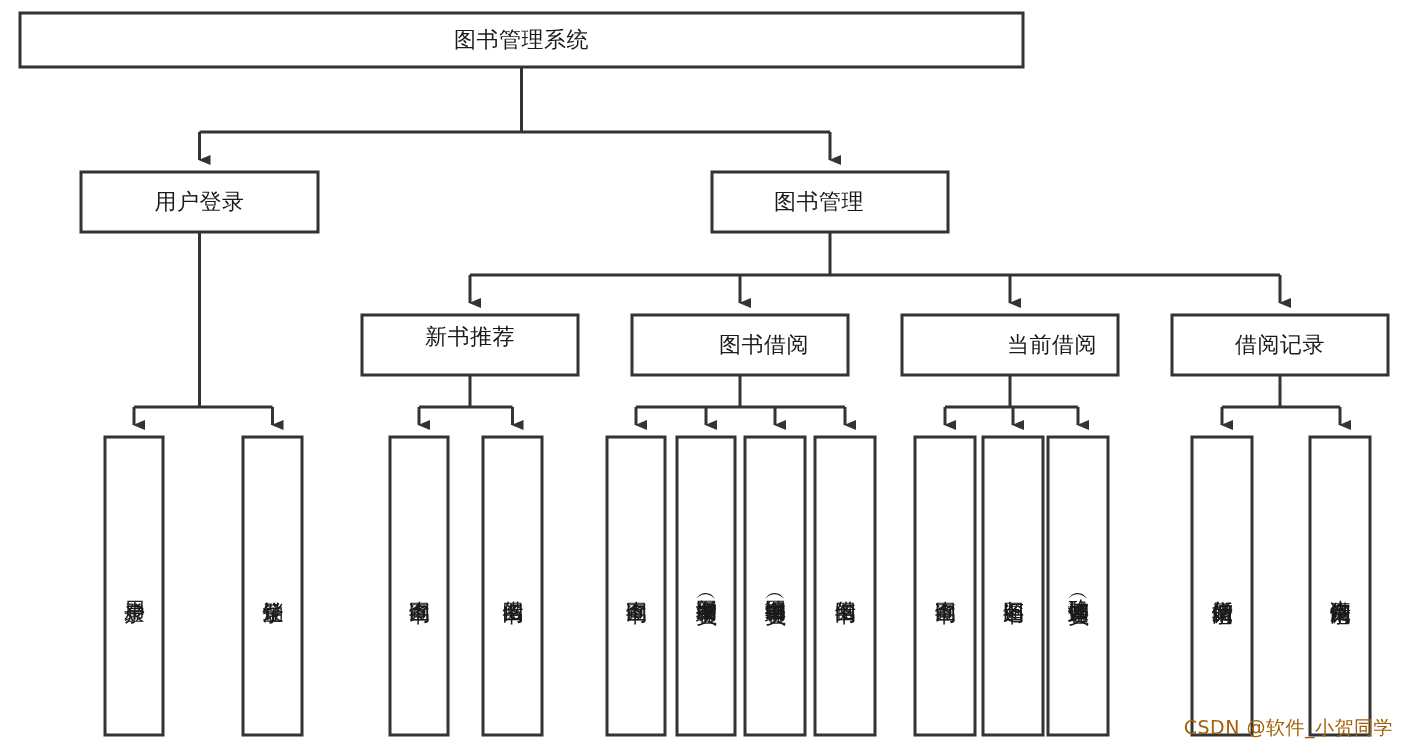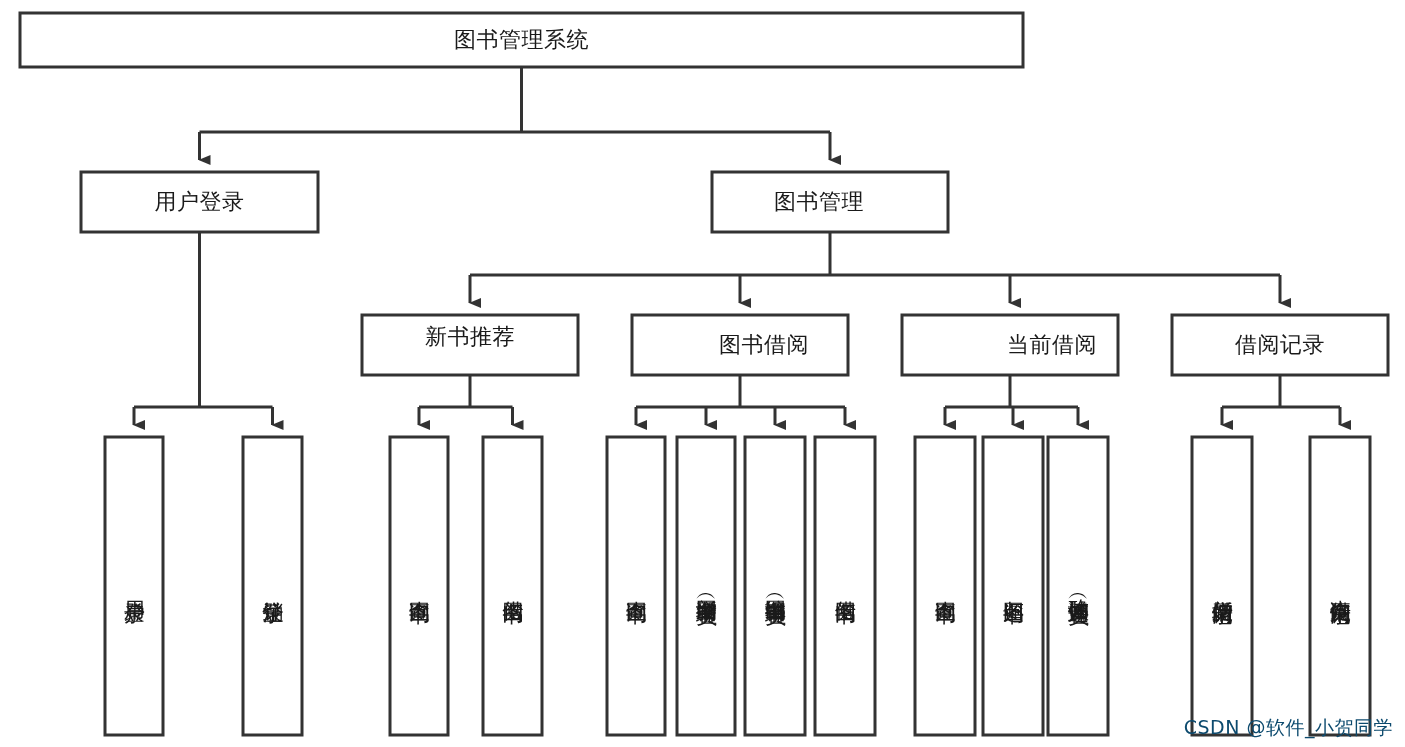--- a/index.html
+++ b/index.html
@@ -60,21 +60,21 @@
     text-orientation: upright;
     letter-spacing: 1px;
     white-space: nowrap;
     pointer-events: none;
   }
   .watermark {
     position: absolute;
     right: 12px;
     bottom: 6px;
     font-size: 19px;
-    color: #0c4a6e;
+    color: #a16207;
     letter-spacing: 0.5px;
     white-space: nowrap;
   }
 </style>
 </head>
 <body>
 
 <div id="diagram-root">
 
   <svg id="flow-svg" viewBox="0 0 1405 747">

